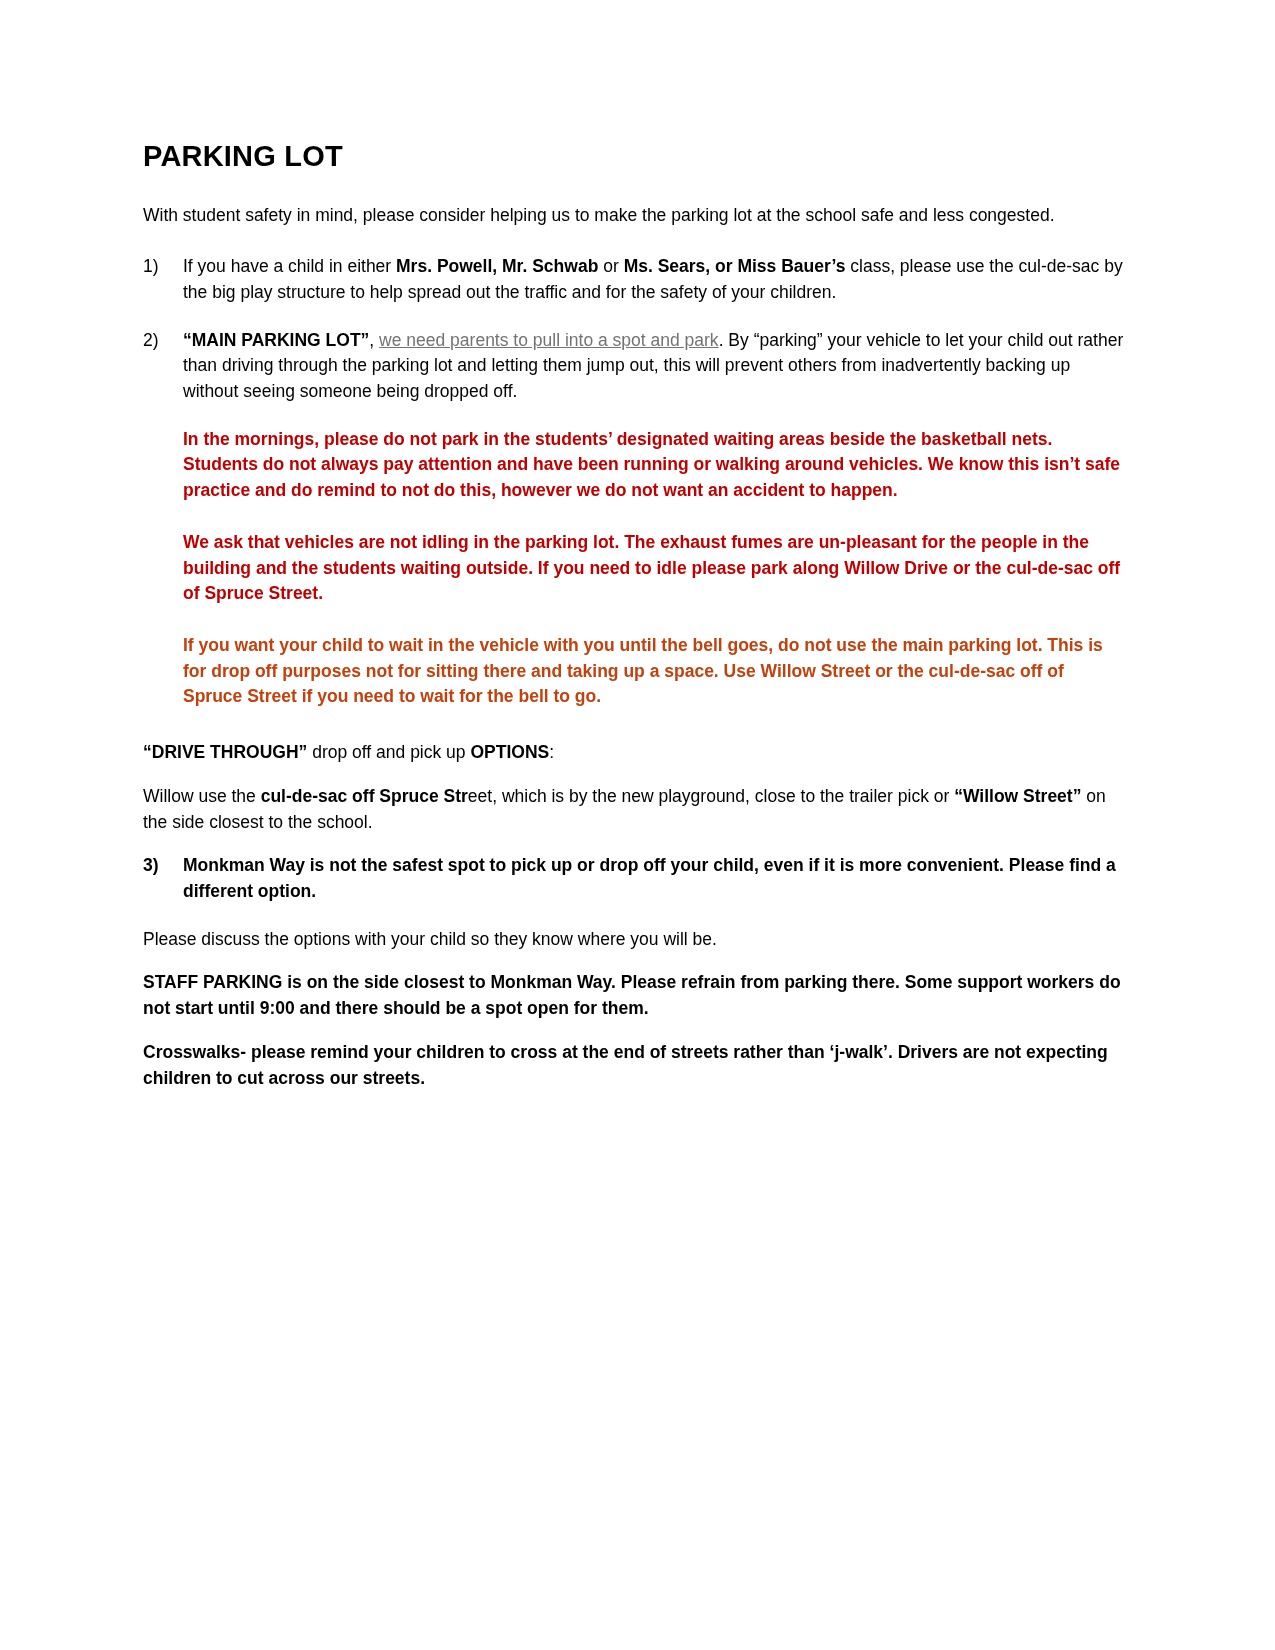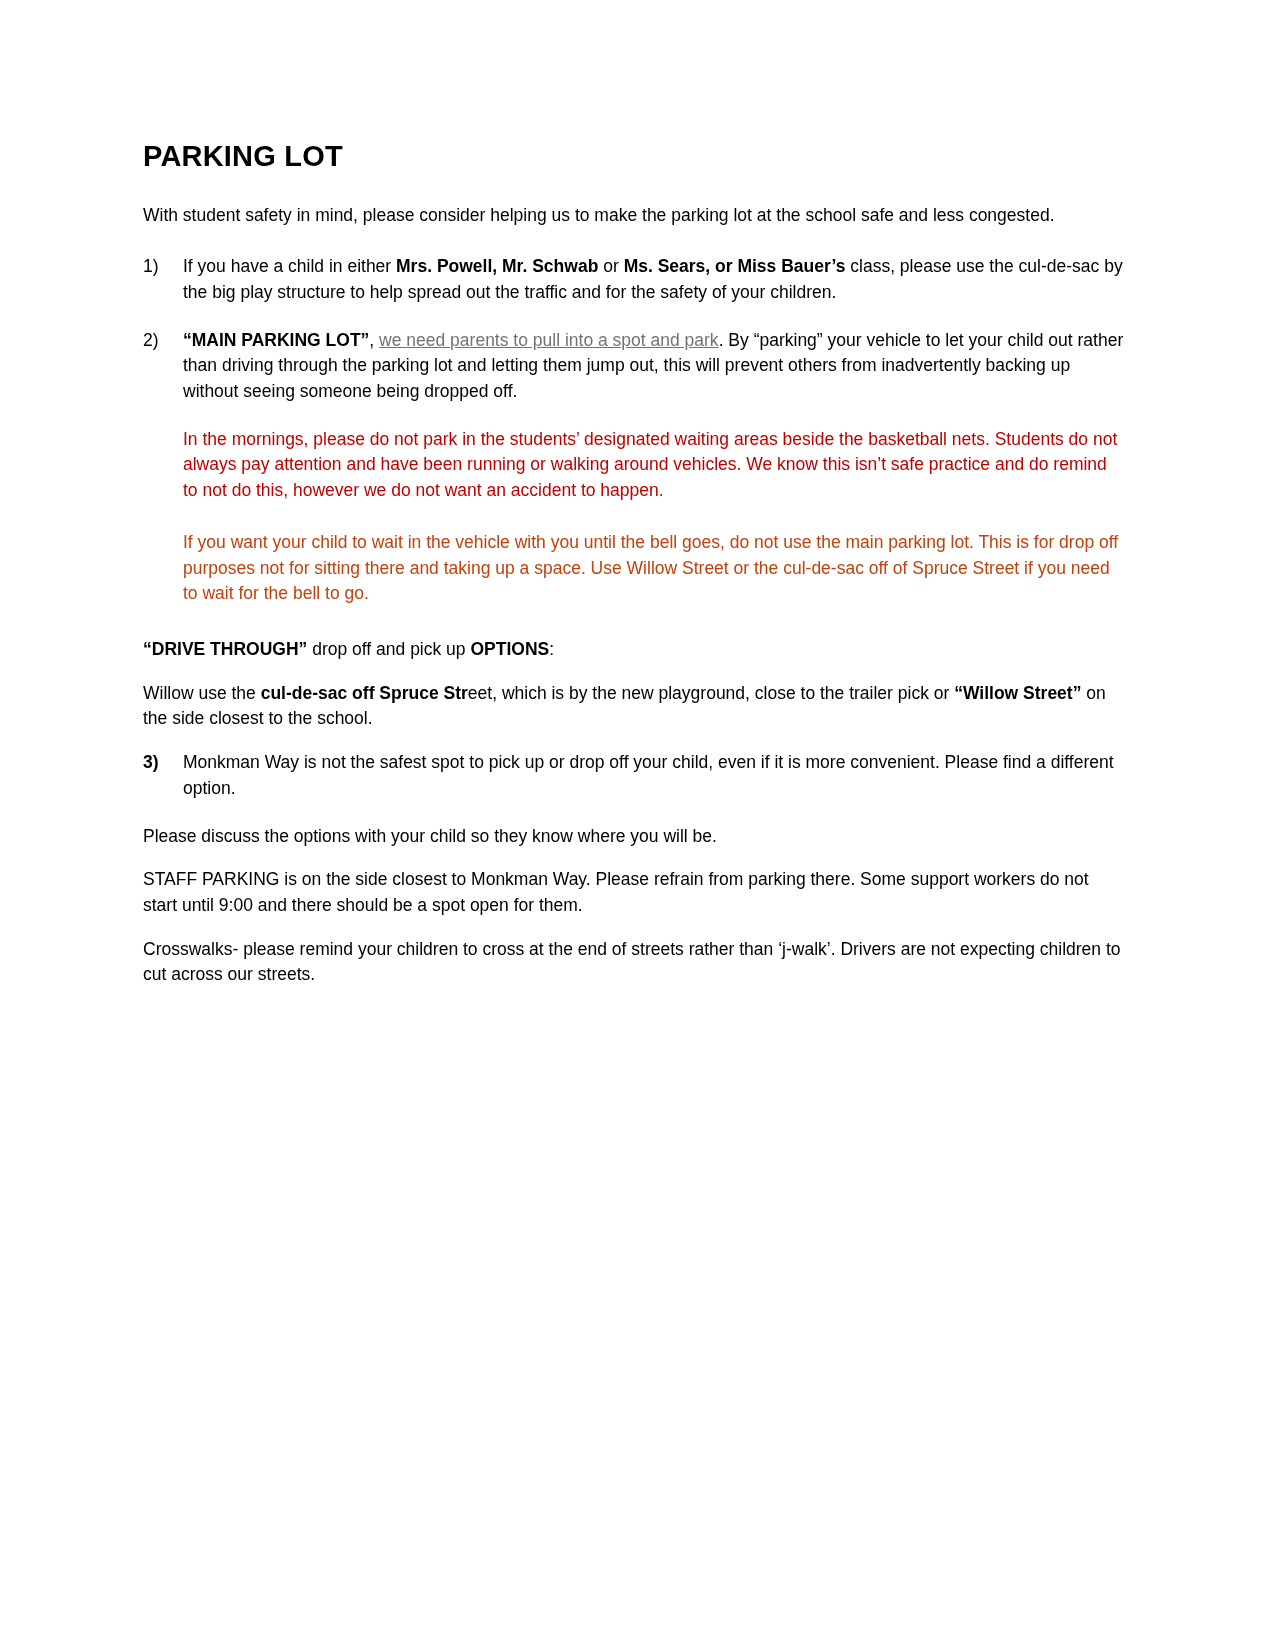--- a/index.html
+++ b/index.html
@@ -57,21 +57,21 @@
   .blue {
     color: #c2410c;
   }
   b, strong { font-weight: bold; }
   .u-red {
     color: #737373;
     text-decoration: underline;
   }
   .gap-md { margin-bottom: 26px; }
   .gap-lg { margin-bottom: 30px; }
-  .bold-para { font-weight: normal; }
+  .bold-para { font-weight: bold; }
 </style>
 </head>
 <body>
 
 <div class="page">
 
   <h1 class="doc-title">PARKING LOT</h1>
 
   <p class="intro">With student safety in mind, please consider helping us to make the parking lot at the school safe and less congested.</p>
 
@@ -81,20 +81,21 @@
   </div>
 
   <div class="list-item">
     <div class="list-num">2)</div>
     <div class="list-body"><b>“MAIN PARKING LOT”</b><span>, </span><span class="u-red">we need parents to pull into a spot and park</span><span>. By “parking” your vehicle to let your child out rather than driving through the parking lot and letting them jump out, this will prevent others from inadvertently backing up without seeing someone being dropped off.</span></div>
   </div>
 
   <div class="indent-block">
     <p class="red bold-para gap-md"><span>In the mornings, please do not park in the students’ designated waiting areas beside the basketball nets. Students do not always pay attention and have been running or walking around vehicles. We know this isn’t safe practice and do remind to not do this, however we do not want an accident to happen</span><span class="redtext">.</span></p>
 
+    <p class="red bold-para gap-md">We ask that vehicles are not idling in the parking lot. The exhaust fumes are un-pleasant for the people in the building and the students waiting outside. If you need to idle please park along Willow Drive or the cul-de-sac off of Spruce Street.</p>
 
     <p class="blue bold-para gap-lg">If you want your child to wait in the vehicle with you until the bell goes, do not use the main parking lot.  This is for drop off purposes not for sitting there and taking up a space.  Use Willow Street or the cul-de-sac off of Spruce Street if you need to wait for the bell to go.</p>
   </div>
 
   <p><b>“DRIVE THROUGH”</b><span> drop off and pick up </span><b>OPTIONS</b><span>:</span></p>
 
   <p><span>Willow use the </span><b>cul-de-sac off Spruce Str</b><span>eet, which is by the new playground, close to the trailer pick or </span><b>“Willow Street”</b><span> on the side closest to the school.</span></p>
 
   <div class="list-item">
     <div class="list-num"><b>3)</b></div>

